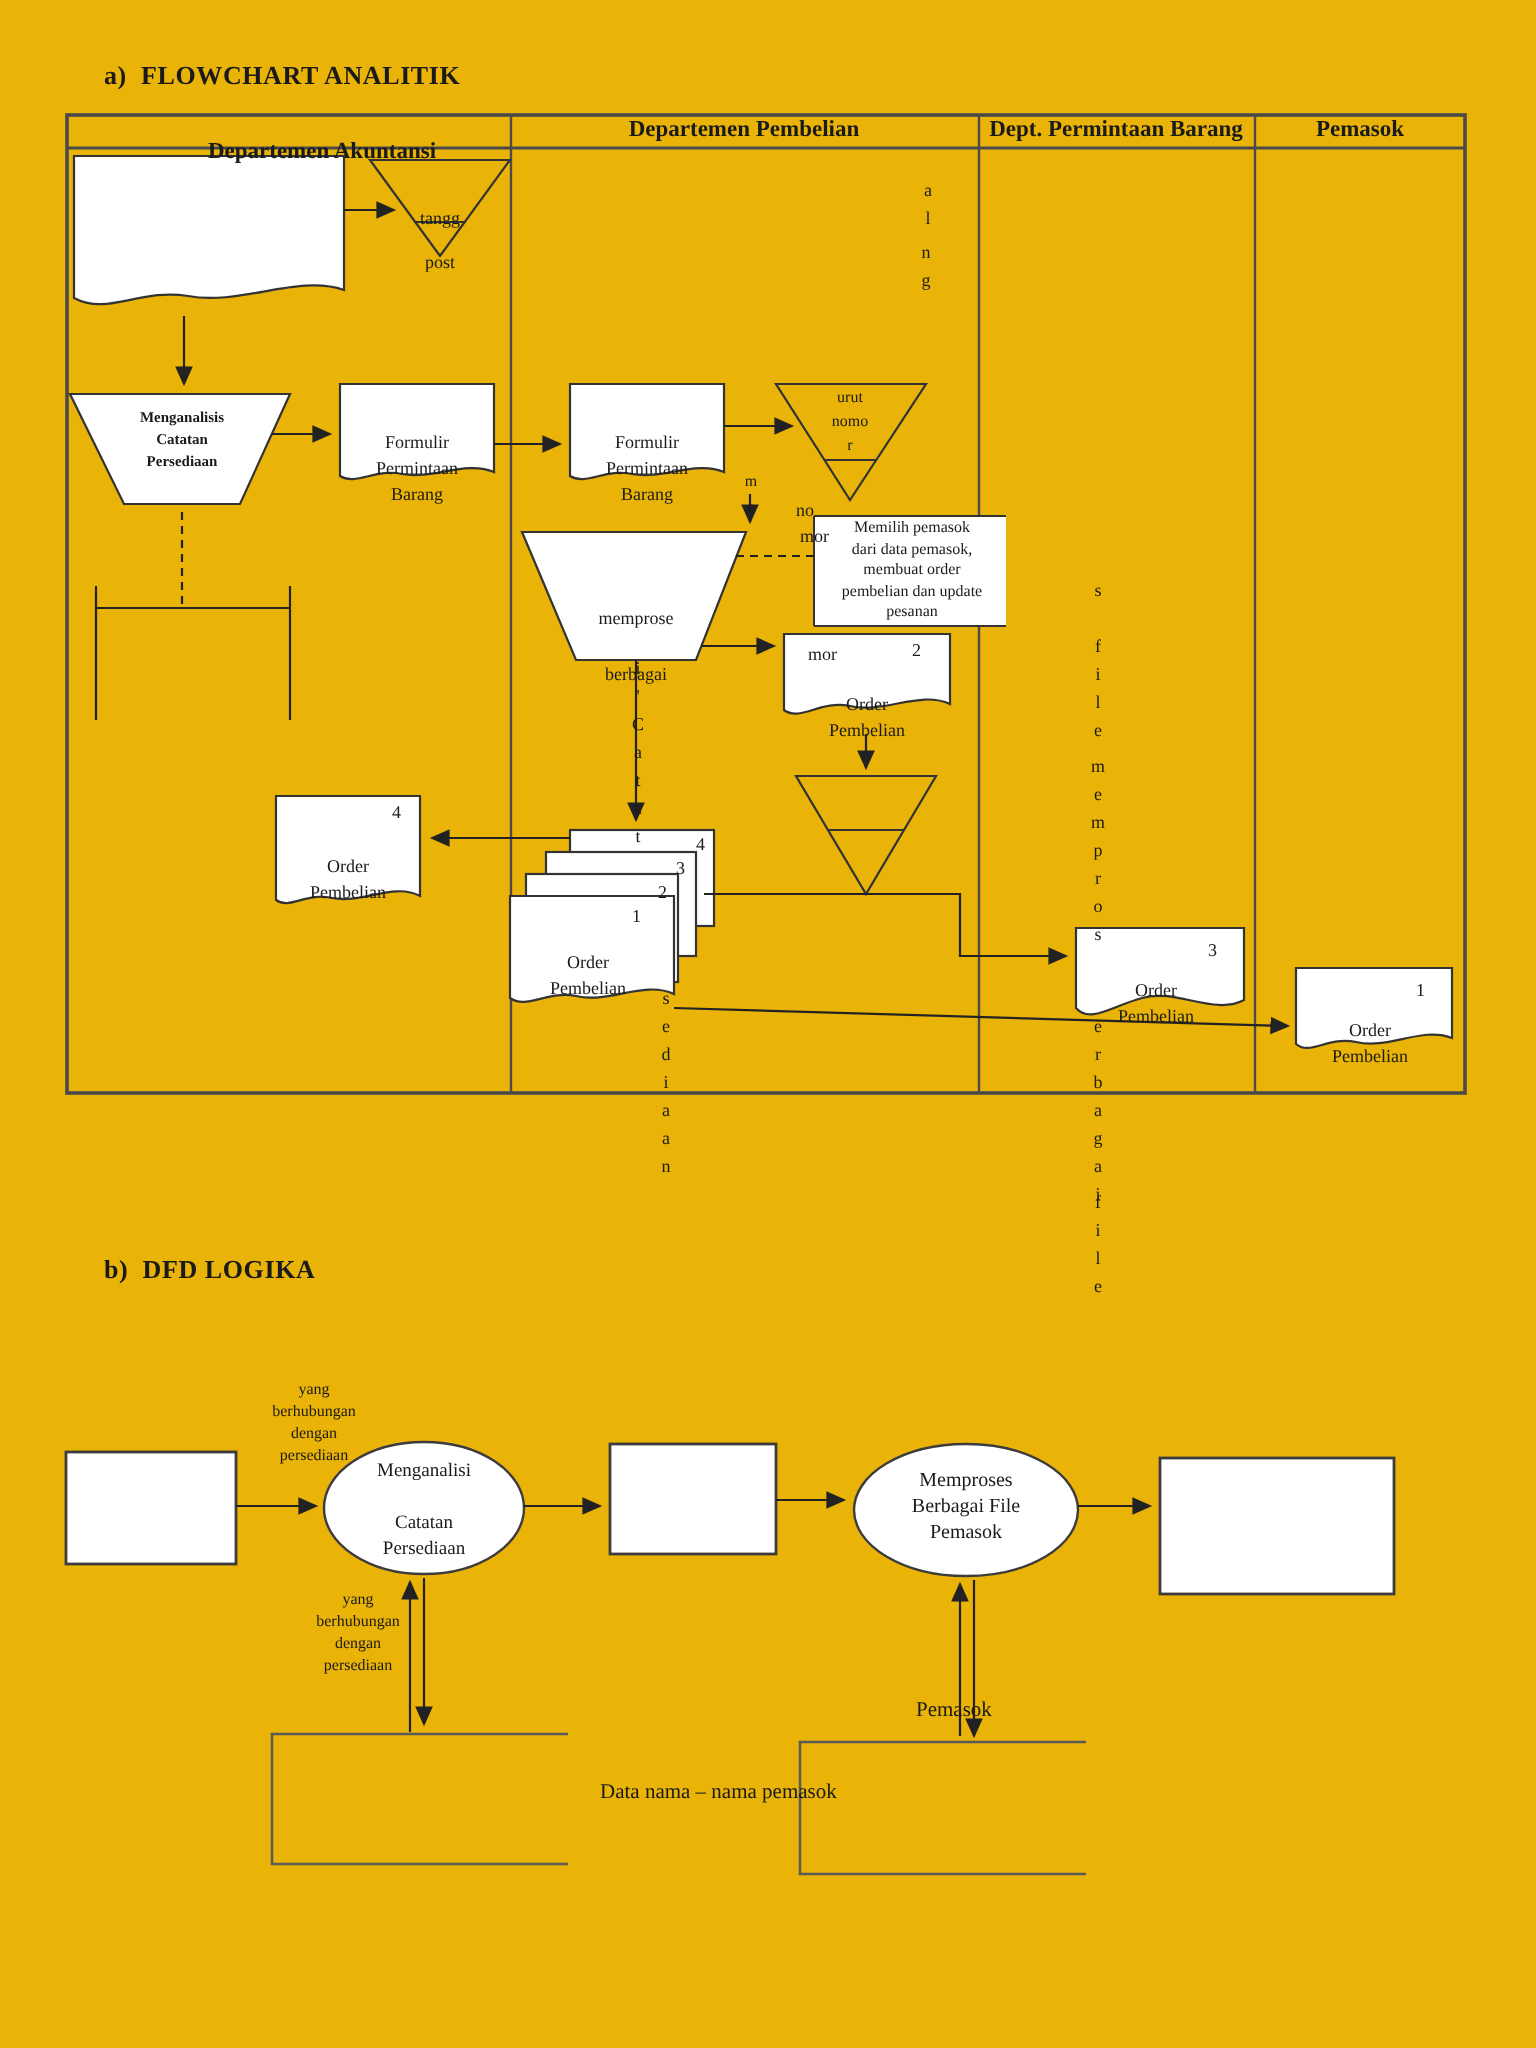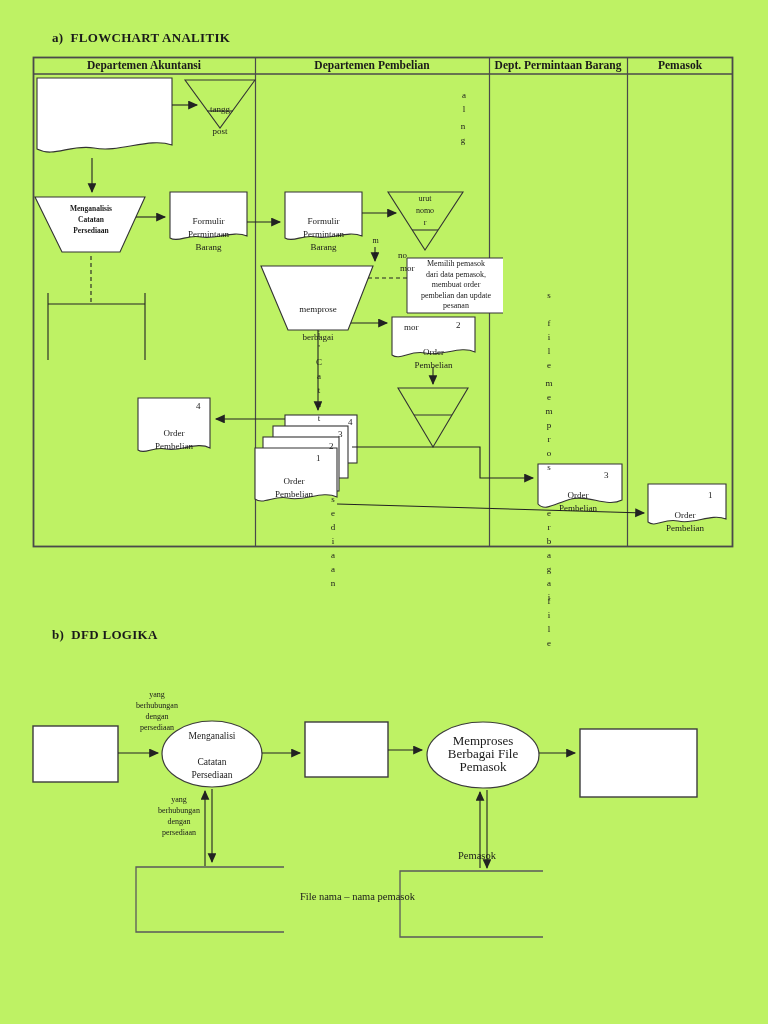--- a/index.html
+++ b/index.html
@@ -1,16 +1,16 @@
 <!DOCTYPE html>
 <html><head>
 <meta charset="utf-8">
 <style>
   html,body{margin:0;padding:0;background:#e9e9e9;}
-  #page{position:relative;width:768px;height:1024px;background:#bef264;overflow:hidden;
+  #page{position:relative;width:768px;height:1024px;background:#eab308;overflow:hidden;
         font-family:"Liberation Serif","DejaVu Serif",serif;color:#1a1a1a;}
   svg{position:absolute;left:0;top:0;}
   .t{position:absolute;white-space:pre-line;line-height:1.2;color:#1a1a1a;text-align:center;}
   .c{text-align:center;}
   .b{font-weight:bold;}
   .vtext{position:absolute;writing-mode:vertical-lr;text-orientation:upright;
          letter-spacing:4px;font-size:9px;color:#1a1a1a;}
   .small{font-size:9px;margin-top:20px;}
   .tiny{font-size:8px;}
   .num{position:absolute;font-size:9px;}
@@ -114,21 +114,21 @@
       <line x1="539" y1="753" x2="575" y2="753" marker-end="url(#ar)"></line>
       <line x1="205" y1="866" x2="205" y2="791" marker-end="url(#ar)"></line>
       <line x1="212" y1="789" x2="212" y2="862" marker-end="url(#ar)"></line>
       <line x1="480" y1="868" x2="480" y2="792" marker-end="url(#ar)"></line>
       <line x1="487" y1="790" x2="487" y2="868" marker-end="url(#ar)"></line>
     </g>
   </svg>
 
   <div class="title" style="left:52px;top:30px;">a)  FLOWCHART ANALITIK</div>
 
-  <div class="hdr" style="left:33px;top:59px;width:222px;">Departemen Akuntansi</div>
+  <div class="hdr" style="left:33px;top:70px;width:222px;padding-left:17px;">Departemen Akuntansi</div>
   <div class="hdr" style="left:255px;top:59px;width:234px;">Departemen Pembelian</div>
   <div class="hdr" style="left:489px;top:59px;width:138px;">Dept. Permintaan Barang</div>
   <div class="hdr" style="left:627px;top:59px;width:106px;">Pemasok</div>
 
 
   <div class="t c small" style="left:195px;top:84px;width:50px;">tangg</div>
   <div class="t c small" style="left:195px;top:106px;width:50px;">post</div>
   <div class="vtext" style="left:459px;top:90px;">al</div>
   <div class="vtext" style="left:458px;top:121px;">ng</div>
 
@@ -195,24 +195,24 @@
   <div class="title" style="left:52px;top:627px;">b)  DFD LOGIKA</div>
 
   <div class="t c tiny" style="left:118px;top:689px;width:78px;line-height:11px;">yang
 berhubungan
 dengan
 persediaan</div>
   <div class="t c" style="left:164px;top:730px;width:96px;font-size:9.5px;line-height:13px;">Menganalisi
 
 Catatan
 Persediaan</div>
-  <div class="t c" style="left:428px;top:734px;width:110px;font-size:13px;line-height:13px;">Memproses
+  <div class="t c" style="left:428px;top:734px;width:110px;font-size:10px;line-height:13px;">Memproses
 Berbagai File
 Pemasok</div>
   <div class="t c tiny" style="left:140px;top:794px;width:78px;line-height:11px;">yang
 berhubungan
 dengan
 persediaan</div>
 
   <div class="t" style="left:458px;top:850px;font-size:10.5px;">Pemasok</div>
-  <div class="t" style="left:300px;top:891px;font-size:10.5px;">File nama – nama pemasok</div>
+  <div class="t" style="left:300px;top:891px;font-size:10.5px;">Data nama – nama pemasok</div>
 
 </div>
 
 </body></html>

